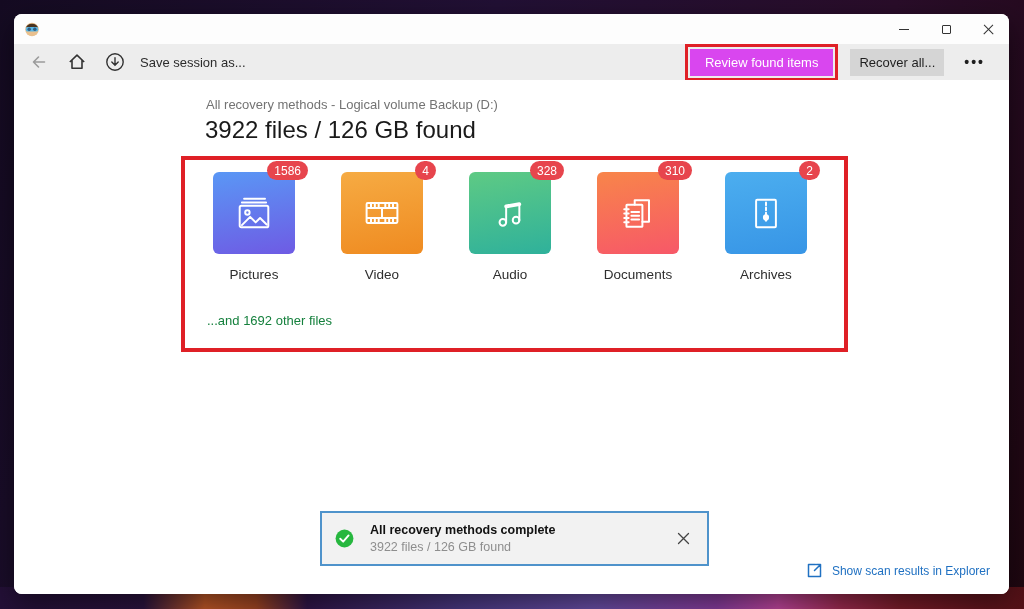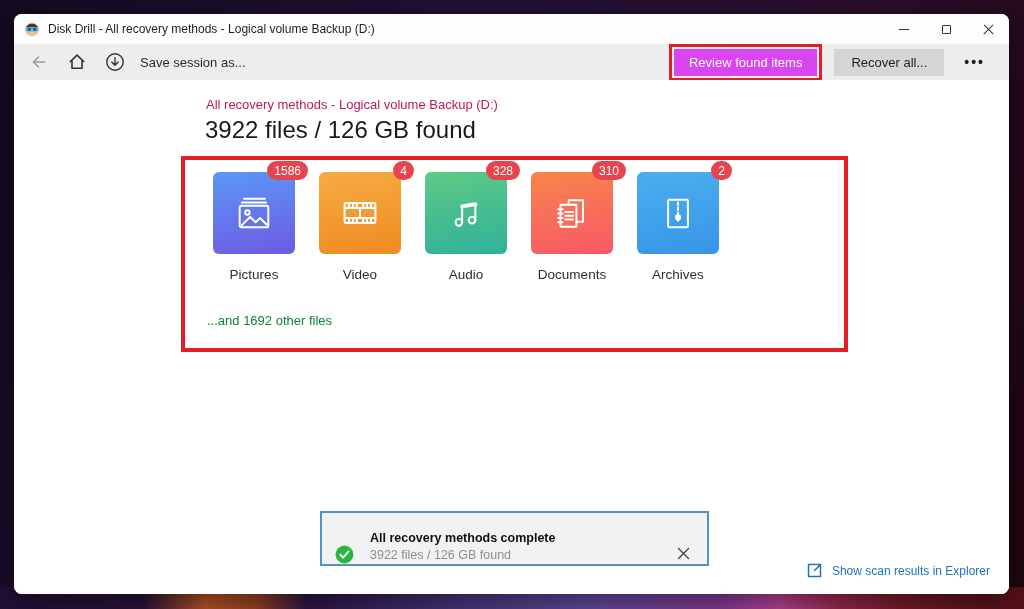--- a/index.html
+++ b/index.html
@@ -31,46 +31,46 @@
   .glyph-close { position:relative; width:11px; height:11px; }
   .glyph-close::before,.glyph-close::after{ content:""; position:absolute; left:-1px; top:5px; width:13px; height:1.4px; background:#333; }
   .glyph-close::before{ transform:rotate(45deg); } .glyph-close::after{ transform:rotate(-45deg); }
   
   .toolbar { height:36px; background:#ededed; display:flex; align-items:center; padding:0 12px 0 10px;justify-content:flex-end; }
   .tool-icon-btn { width:30px; height:30px; display:flex; align-items:center; justify-content:center; margin-right:8px; }
   .save-label { font-size:13px; color:#2c2c2c; margin-left:2px; }
   .annotation-review { margin-left:auto; border:3px solid #df2026; padding:2px; background:transparent; }
   .btn-review { background:#d946ef; color:#fff; font-size:13px; border:none; padding:6px 15px; cursor:pointer;
     font-family:inherit; display:block; }
-  .btn-recover { background:#d5d5d5; color:#1f1f1f; font-size:13px; border:none; padding:6px 17px; margin-left:12px;
+  .btn-recover { background:#d5d5d5; color:#1f1f1f; font-size:13px; border:none; padding:6px 9px; margin-left:12px;
     cursor:pointer; font-family:inherit; }
   .btn-more { background:transparent; border:none; margin-left:14px; margin-right:6px; font-size:14px; font-weight:bold;
     color:#1f1f1f; letter-spacing:2px; cursor:pointer; padding:4px 6px; font-family:inherit; }
   
   .content { position:relative; height:514px; background:#fff; }
-  .breadcrumb { position:absolute; left:192px; top:17px; font-size:13px; color:#be185d; }
+  .breadcrumb { position:absolute; left:192px; top:17px; font-size:13px; color:#737373; }
   .heading { position:absolute; left:191px; top:36px; font-size:24px; font-weight:400; color:#1a1a1a; }
   .annotation-categories { position:absolute; left:167px; top:76px; width:667px; height:196px;
     border:4px solid #df2026; pointer-events:none; }
-  .tiles { position:absolute; left:199px; top:92px; display:flex; gap:24px; }
+  .tiles { position:absolute; left:199px; top:92px; display:flex; gap:46px; }
   .tile-wrap { width:82px; text-align:center; cursor:pointer; }
   .tile { position:relative; width:82px; height:82px; border-radius:6px; display:flex; align-items:center; justify-content:center; }
   .tile svg { width:44px; height:44px; }
   .badge { position:absolute; top:-11px; right:-13px; background:#e7454d; color:#fff; font-size:12px;
     padding:2.5px 7px; border-radius:11px; min-width:21px; line-height:1.2; }
   .tile-label { margin-top:13px; font-size:13.5px; color:#2e2e2e; }
   .g-pictures  { background:linear-gradient(170deg,#5a97f5,#6e5be4); }
   .g-video     { background:linear-gradient(170deg,#f6ab43,#ef8b21); }
   .g-audio     { background:linear-gradient(170deg,#5eca84,#2fb19b); }
   .g-documents { background:linear-gradient(170deg,#f8854a,#f75868); }
   .g-archives  { background:linear-gradient(170deg,#4caeef,#3795e6); }
   .other-files { position:absolute; left:193px; top:233px; font-size:13px; color:#15803d; }
   
   .notification { position:absolute; left:306px; top:431px; width:389px; height:55px; background:#f2f2f2;
-    border:2px solid #4f93cb; display:flex; align-items:flex-end; padding:0 13px; }
+    border:2px solid #4f93cb; display:flex; align-items:center; padding:0 13px; }
   .check-circle { width:19px; height:19px; flex:0 0 auto; }
   .notif-text { margin-left:16px; line-height:1.35; }
   .notif-title { font-size:12.5px; font-weight:bold; color:#111; }
   .notif-sub { font-size:12.5px; color:#8e8e8e; }
   .notif-close { margin-left:auto; background:none; border:none; cursor:pointer; padding:4px; display:flex; }
   
   .footer-link { position:absolute; right:19px; top:482px; display:flex; align-items:center; gap:9px;
     color:#2071c2; font-size:12px; cursor:pointer; text-decoration:none; }
 </style>
 </head>
@@ -81,21 +81,20 @@
 <div class="window">
 
   <div class="titlebar">
     <svg class="app-icon" viewBox="0 0 16 16">
       <circle cx="8" cy="8.5" r="6.8" fill="#e9c08e"></circle>
       <path d="M1.5 7.5 a6.8 6.8 0 0 1 13 0 l-1 -1.2 h-11z" fill="#4a3320"></path>
       <rect x="1.8" y="6" width="12.4" height="4.6" rx="2.2" fill="#58b7e6"></rect>
       <circle cx="5.2" cy="8.2" r="1.7" fill="#2e5d86"></circle>
       <circle cx="10.8" cy="8.2" r="1.7" fill="#2e5d86"></circle>
     </svg>
-    <span class="title-text">Disk Drill - All recovery methods - Logical volume Backup (D:)</span>
     <div class="win-controls">
       <div class="win-btn">
           <span class="glyph-min"></span>
         </div>
       <div class="win-btn">
           <span class="glyph-max"></span>
         </div>
       <div class="win-btn">
           <span class="glyph-close"></span>
         </div>

